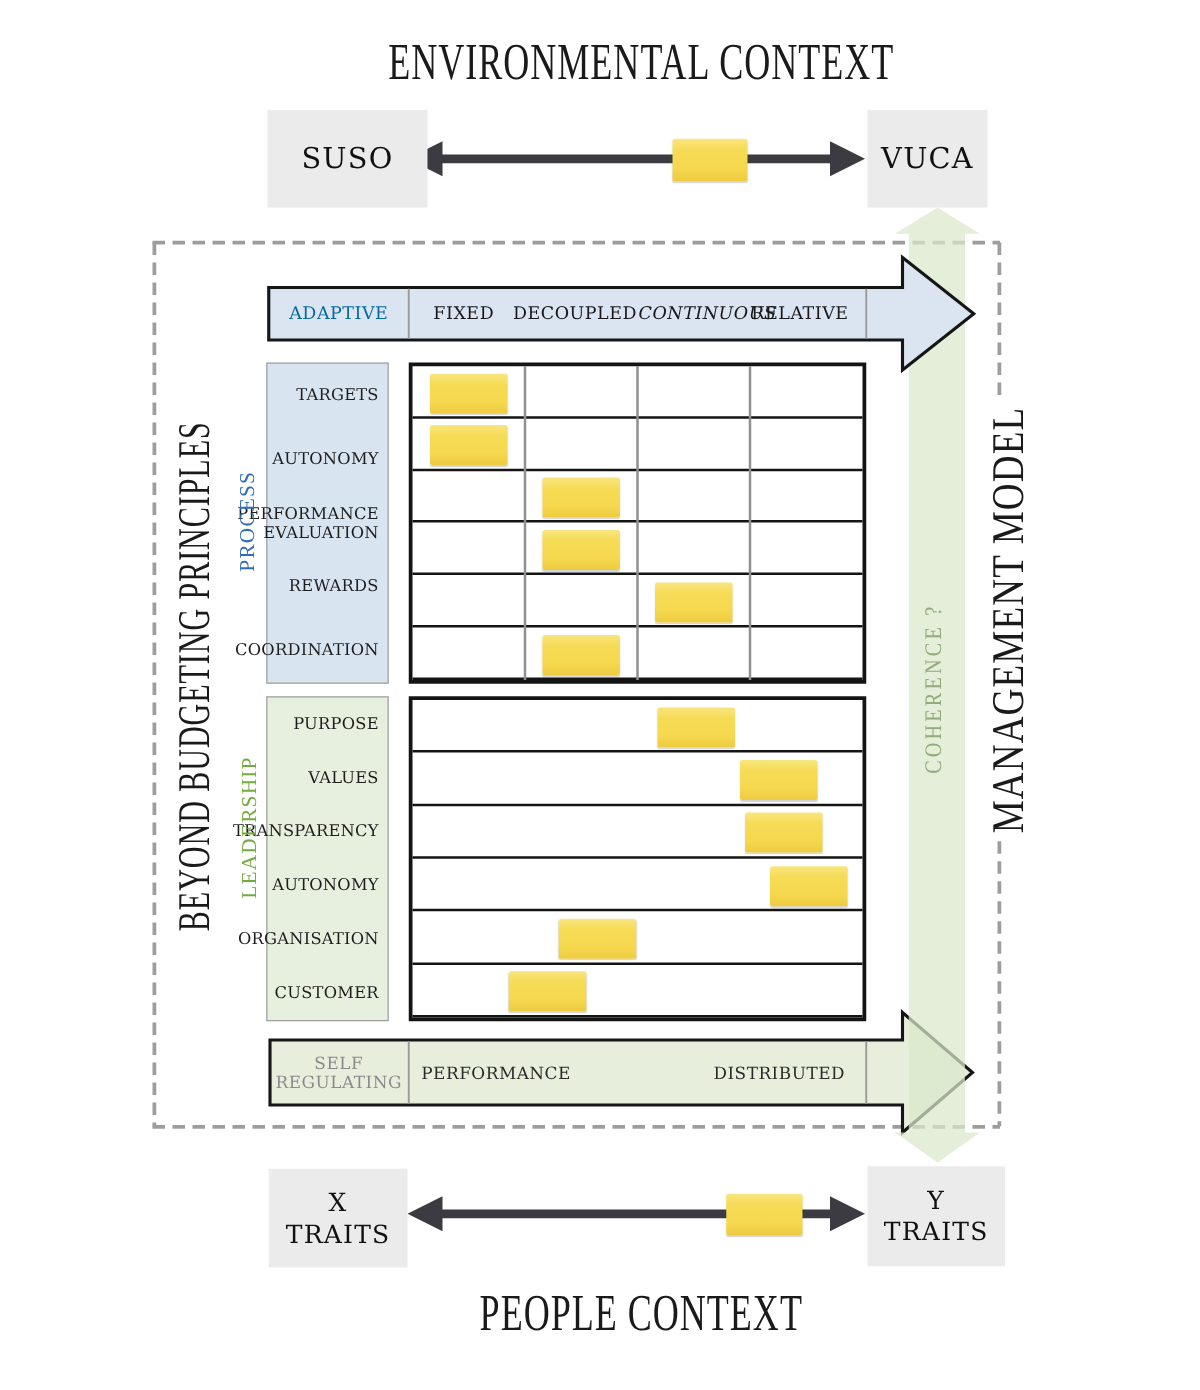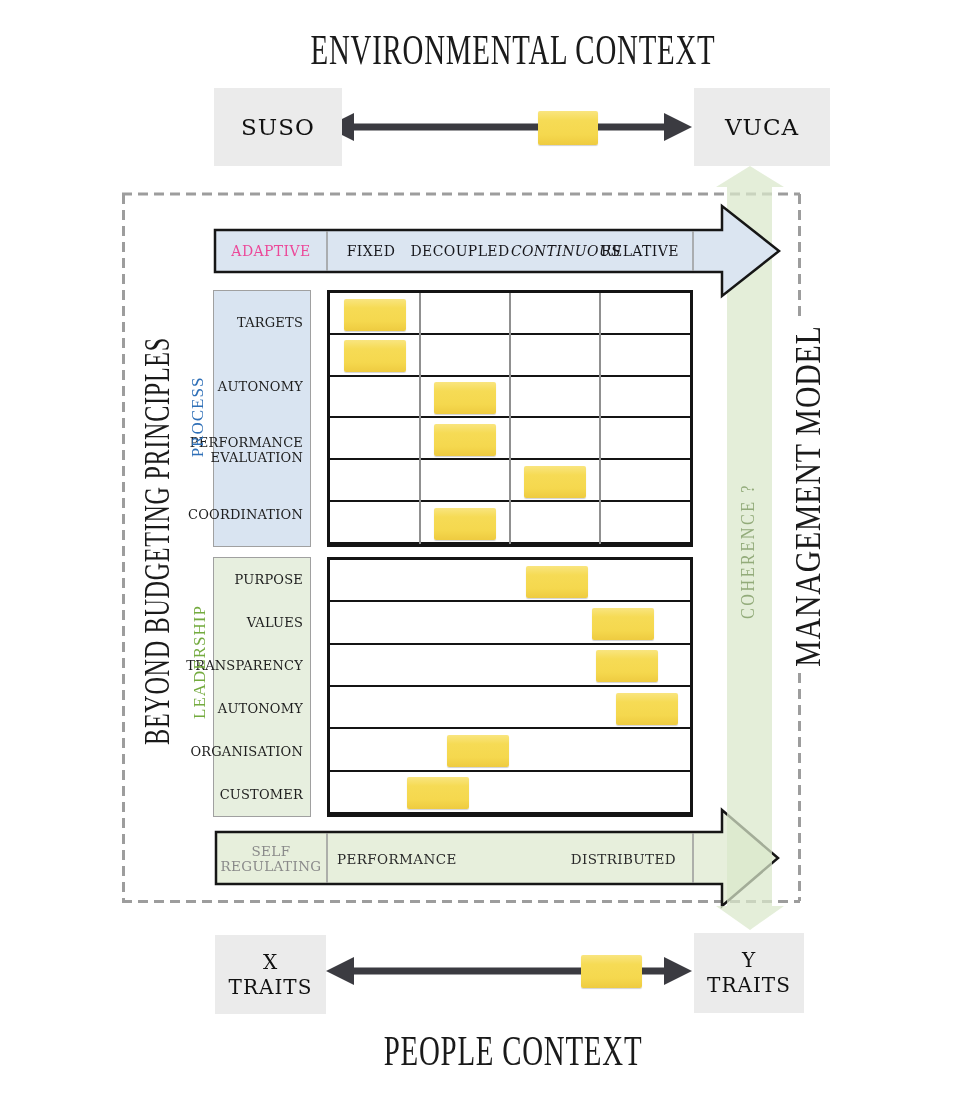--- a/index.html
+++ b/index.html
@@ -30,21 +30,21 @@
   .gray-box .big{font-size:23px;letter-spacing:1px;}
   .gray-box .two{font-size:20px;line-height:25px;letter-spacing:1px;text-align:center;}
 
   .sticky{position:absolute;width:62px;height:32px;border-radius:2px;z-index:4;
           background:linear-gradient(180deg,#f9e57f 0%,#f6db55 28%,var(--sticky-yellow) 70%,#eecb40 100%);
           box-shadow:0 1px 1px rgba(0,0,0,0.18);}
 
   .scale-label{position:absolute;transform:translateX(-50%);z-index:3;
                font-family:"DejaVu Serif",serif;font-size:14px;letter-spacing:0.4px;color:#17171c;
                white-space:nowrap;}
-  .scale-label.muted{color:#ec4899;}
+  .scale-label.muted{color:#0369a1;}
   .bottom-label{position:absolute;z-index:3;font-family:"DejaVu Serif",serif;font-size:13.5px;
                 letter-spacing:0.4px;color:#2a2a2a;white-space:pre-line;}
 
   .panel-label-col{position:absolute;width:98px;box-sizing:border-box;border:1px solid #a0a0a0;
                    display:flex;flex-direction:column;z-index:2;}
   .row-label{flex:1;display:flex;align-items:center;justify-content:flex-end;
              padding-right:7px;font-family:"DejaVu Serif",serif;font-size:13px;line-height:15px;
              color:#1d1d1d;text-align:right;white-space:pre-line;letter-spacing:0.2px;}
 
   .grid{position:absolute;left:327px;width:366px;box-sizing:border-box;background:#fff;
@@ -104,36 +104,37 @@
   <div class="side-text" style="left:198px;top:417px;font-size:17px;letter-spacing:1px;color:var(--accent-blue);
        transform:translate(-50%,-50%) rotate(-90deg);">PROCESS</div>
   <div class="side-text" style="left:200px;top:662px;font-size:17px;letter-spacing:1px;color:var(--accent-green);
        transform:translate(-50%,-50%) rotate(-90deg);">LEADERSHIP</div>
   <div class="side-text" style="left:748px;top:551px;font-size:19px;letter-spacing:3px;color:#92ab7a;
        transform:translate(-50%,-50%) rotate(-90deg) scaleX(0.85);">COHERENCE ?</div>
 
   <div class="gray-box" style="left:214px;top:88px;width:128px;height:78px;">
     <span class="big">SUSO</span>
   </div>
-  <div class="gray-box" style="left:694px;top:88px;width:136px;height:78px;align-items:center;">
+  <div class="gray-box" style="left:694px;top:88px;width:96px;height:78px;align-items:center;">
     <span class="big">VUCA</span>
   </div>
   <div class="sticky" style="left: 537.6px; top: 111px; width: 60px; height: 34px;" id="env-sticky"></div>
 
   <span class="scale-label muted" style="left:271px;top:243px;">ADAPTIVE</span>
   <span class="scale-label" style="left:371px;top:243px;">FIXED</span>
   <span class="scale-label" style="left:460px;top:243px;">DECOUPLED</span>
   <span class="scale-label" style="left:566px;top:243px;font-style:italic;">CONTINUOUS</span>
   <span class="scale-label" style="left:640px;top:243px;">RELATIVE</span>
 
   <div class="panel-label-col" id="process-labels" style="left:213px;top:290px;height:257px;background:var(--panel-blue);">
       <div class="row-label">TARGETS</div>
       <div class="row-label">AUTONOMY</div>
       <div class="row-label">PERFORMANCE
 EVALUATION</div>
+      <div class="row-label">REWARDS</div>
       <div class="row-label">COORDINATION</div>
     </div>
   <div class="grid" id="process-grid" style="top:290px;height:257px;">
     <div class="vline" style="left:89.25px;"></div>
     <div class="vline" style="left:179.25px;"></div>
     <div class="vline" style="left:269.25px;"></div>
   <div class="grid-row"></div>
       <div class="sticky" style="left: 14px; top: 5.5px;"></div>
       <div class="grid-row"></div>
       <div class="sticky" style="left: 14px; top: 47.35px;"></div>

